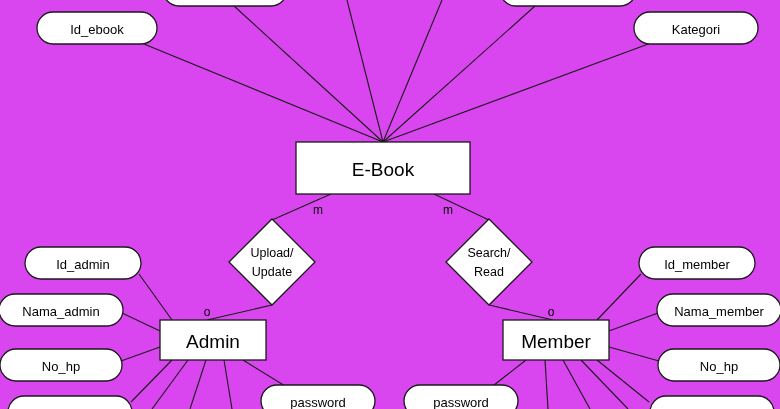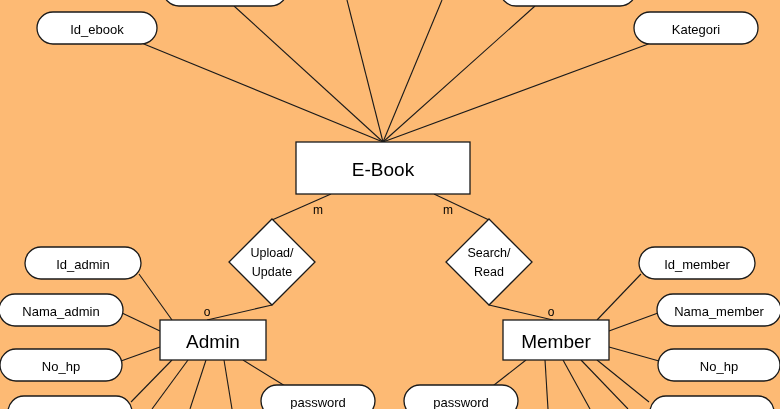--- a/index.html
+++ b/index.html
@@ -9,21 +9,21 @@
     background: #ffffff;
   }
   body {
     font-family: "Liberation Sans", sans-serif;
   }
   #diagram-root {
     position: relative;
     width: 780px;
     height: 409px;
     overflow: hidden;
-    background: #fdba74;
+    background: #d946ef;
   }
   #diagram-svg {
     position: absolute;
     top: 0;
     left: 0;
     width: 780px;
     height: 409px;
     display: block;
   }
   .edge {

